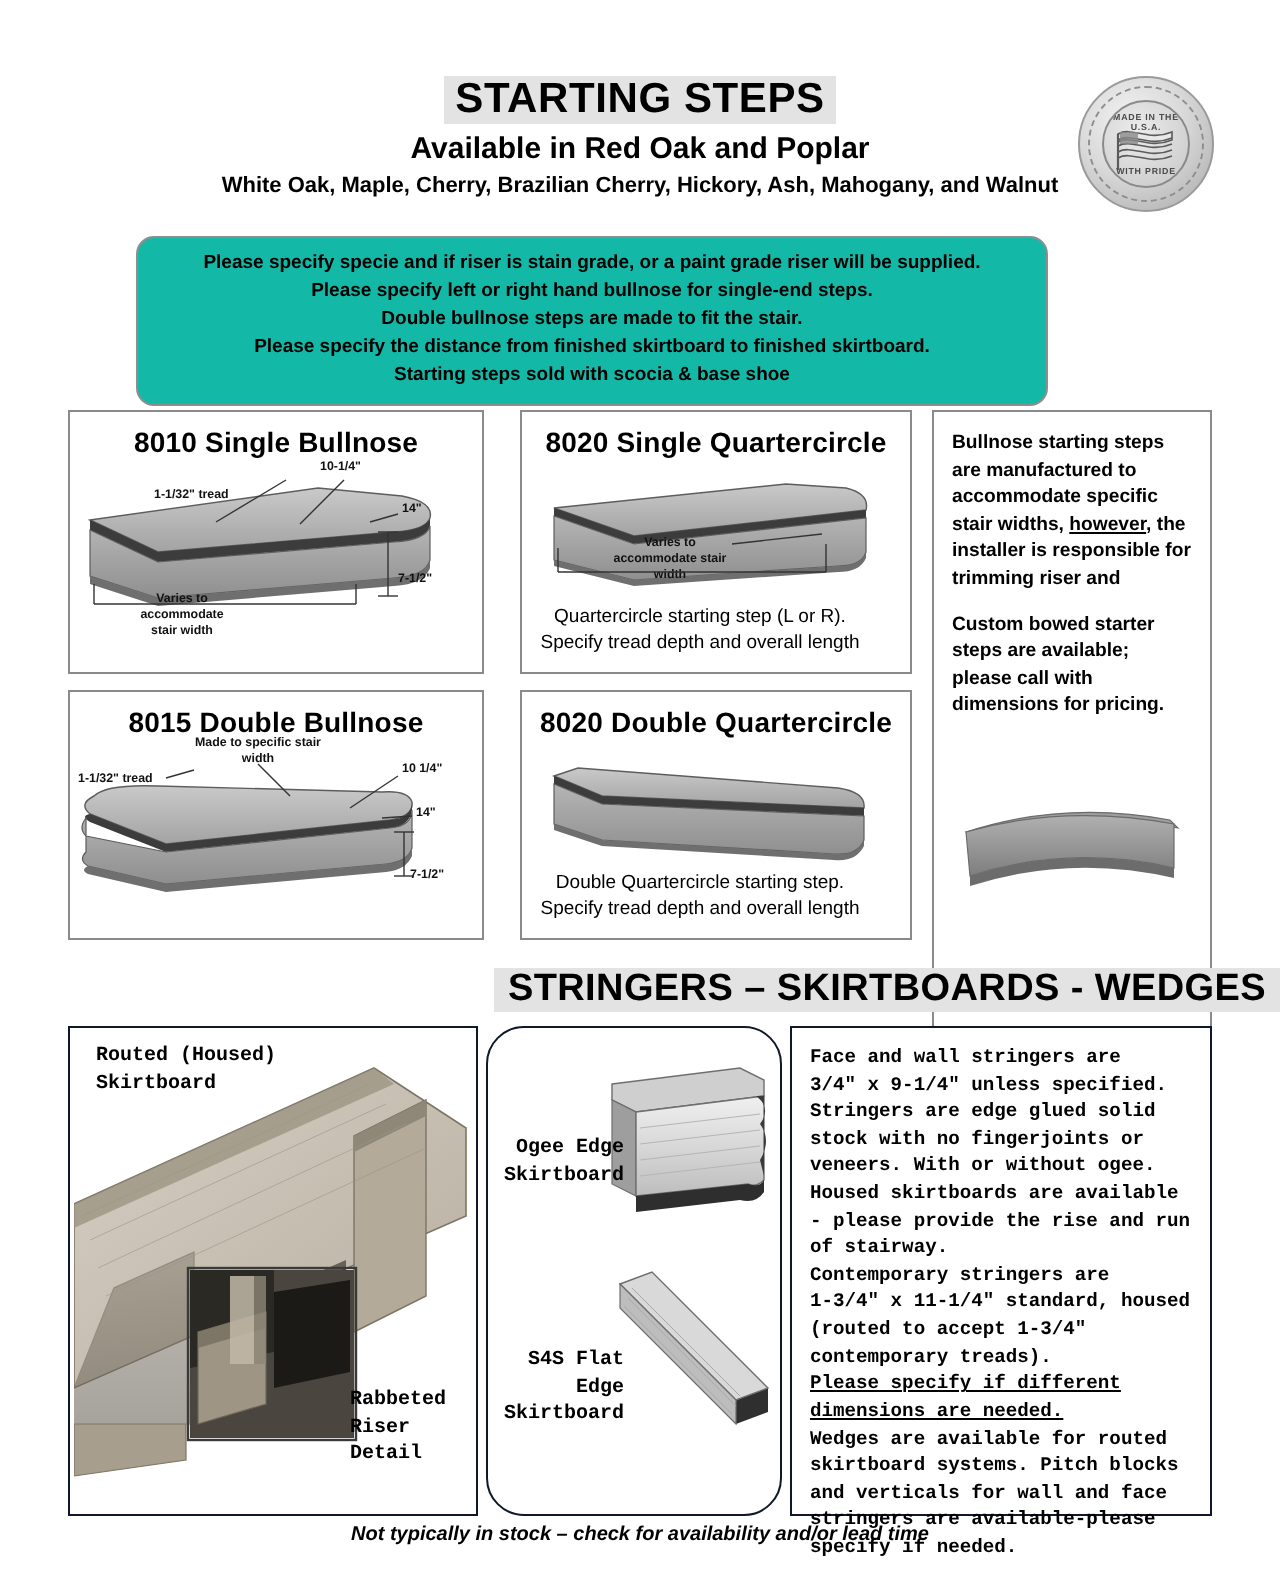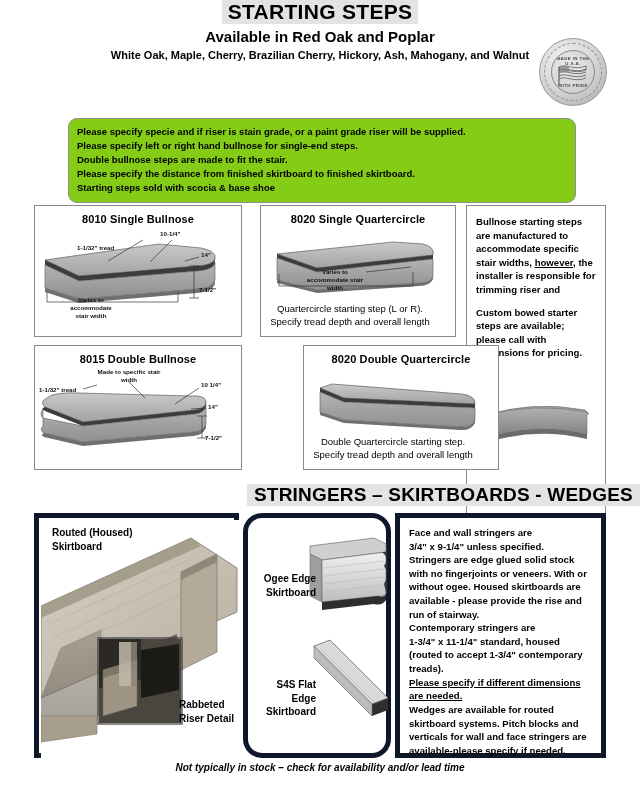--- a/index.html
+++ b/index.html
@@ -4,21 +4,21 @@
 <style>
   html,body{margin:0;padding:0;}
   body{
     width:640px;height:785px;background:#ffffff;
     font-family:"Liberation Sans", sans-serif;
     color:#000;overflow:hidden;position:relative;
   }
   .page{position:relative;width:640px;height:785px;}
 
   
-  .header{text-align:center;}
+  .header{padding-top:38px;text-align:center;}
   .title-main{
     font-size:21px;font-weight:bold;letter-spacing:.3px;
     display:inline-block;background:#e3e3e3;padding:0 6px;line-height:1.15;
   }
   .title-sub{font-size:15px;font-weight:bold;margin-top:4px;line-height:1.2;}
   .title-italic{font-size:12.5px;font-weight:bold;font-style:italic;margin-top:3px;}
   .title-species{font-size:11px;font-weight:bold;margin-top:3px;}
 
   
   .seal{
@@ -37,60 +37,60 @@
   .seal svg{position:absolute;inset:0;}
   .seal .txt-top,.seal .txt-bot{
     position:absolute;left:0;right:0;text-align:center;font-size:4.4px;
     font-weight:bold;color:#4a4a4a;letter-spacing:.4px;
   }
   .seal .txt-top{top:5px;}
   .seal .txt-bot{bottom:5px;}
 
   
   .notice{
-    position:absolute;left:68px;top:118px;width:508px;
-    border:1px solid #8e8e8e;border-radius:9px;background:#84cc16;
-    padding:6px 8px 7px;box-sizing:border-box;
+    position:absolute;left:68px;top:118px;width:456px;
+    border:1px solid #8e8e8e;border-radius:9px;background:#14b8a6;
+    text-align:center;padding:6px 8px 7px;box-sizing:border-box;
   }
   .notice div{font-size:9.5px;font-weight:bold;line-height:1.48;}
 
   
   .panel{position:absolute;border:1px solid #8a8a8a;background:#fff;box-sizing:border-box;}
   .panel-title{
-    text-align:center;font-size:11px;font-weight:bold;padding-top:7px;letter-spacing:.1px;
+    text-align:center;font-size:14px;font-weight:bold;padding-top:7px;letter-spacing:.1px;
   }
   .panel-caption{
     position:absolute;left:6px;right:22px;bottom:7px;text-align:center;
     font-size:9.5px;line-height:1.35;
   }
 
   .p-8010{left:34px;top:205px;width:208px;height:132px;}
   .p-8020s{left:260px;top:205px;width:196px;height:132px;}
   .p-side{left:466px;top:205px;width:140px;height:339px;}
   .p-8015{left:34px;top:345px;width:208px;height:125px;}
-  .p-8020d{left:260px;top:345px;width:196px;height:125px;margin-left:43px;}
+  .p-8020d{left:260px;top:345px;width:196px;height:125px;}
 
   .side-text{font-size:9.6px;font-weight:bold;line-height:1.42;padding:9px 8px 0 9px;}
   .side-text u{text-decoration:underline;}
   .side-text .gap{height:9px;}
 
   
   .art{position:absolute;}
   .lbl{position:absolute;font-size:6.2px;font-weight:bold;color:#111;line-height:1.25;white-space:nowrap;}
   .lbl.c{text-align:center;white-space:normal;}
 
   
   .sec2-title{
     position:absolute;left:0;right:0;top:484px;text-align:right;
   }
   .sec2-title span{
     display:inline-block;background:#e3e3e3;padding:0 7px;
     font-size:19px;font-weight:bold;letter-spacing:.2px;
   }
-  .lp{position:absolute;border:5px solid #0f172a;background:#fff;box-sizing:border-box;}
+  .lp{position:absolute;border:1px solid #0f172a;background:#fff;box-sizing:border-box;font-family:Liberation Mono, monospace;}
   .lp-left{left:34px;top:513px;width:205px;height:245px;}
   .lp-mid{left:243px;top:513px;width:148px;height:245px;border-radius:19px;}
   .lp-right{left:395px;top:513px;width:211px;height:245px;}
 
   .lp-right .body{font-size:9.6px;font-weight:bold;line-height:1.42;padding:8px 7px 0 9px;}
   .lp-right .body u{text-decoration:underline;}
 
   .mid-label{
     position:absolute;text-align:right;font-size:10px;font-weight:bold;line-height:1.35;
   }

